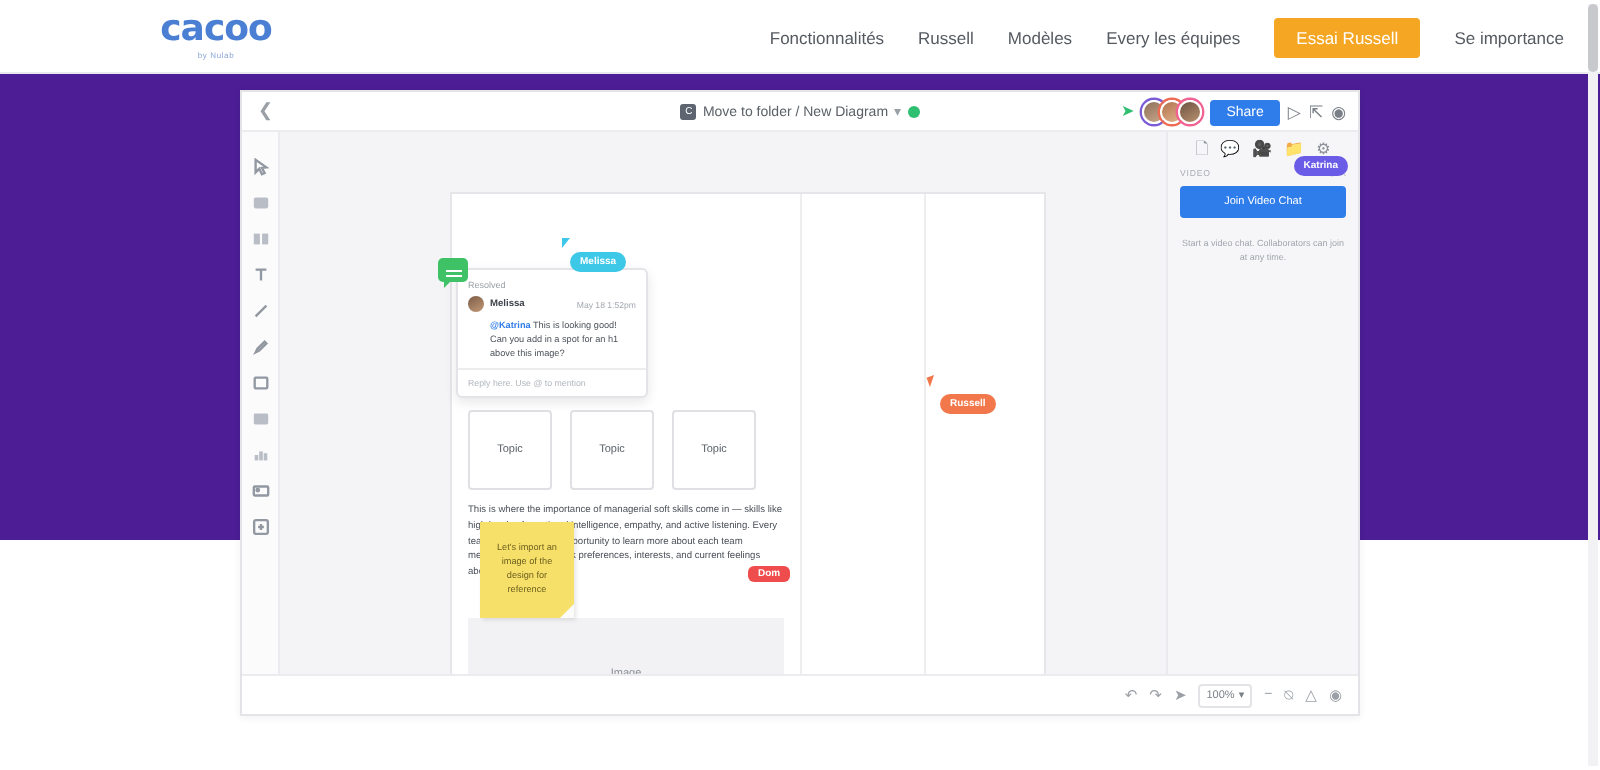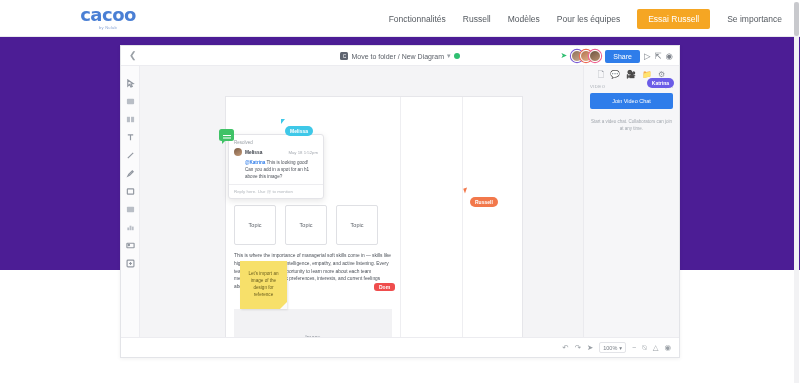--- a/index.html
+++ b/index.html
@@ -224,21 +224,21 @@
 
   <div class="topnav">
     <div class="logo">
       <div class="logo-word">cacoo</div>
       <div class="logo-sub">by Nulab</div>
     </div>
     <div class="navlinks">
       <div class="navlink">Fonctionnalités</div>
       <div class="navlink">Russell</div>
       <div class="navlink">Modèles</div>
-      <div class="navlink">Pour les équipes</div>
+      <div class="navlink">Every les équipes</div>
       <div class="nav-cta">Essai Russell</div>
       <div class="navlink">Se importance</div>
     </div>
   </div>
 
   <div class="app">
 
     <div class="apphdr">
       <div class="back-chevron">❮</div>
 

